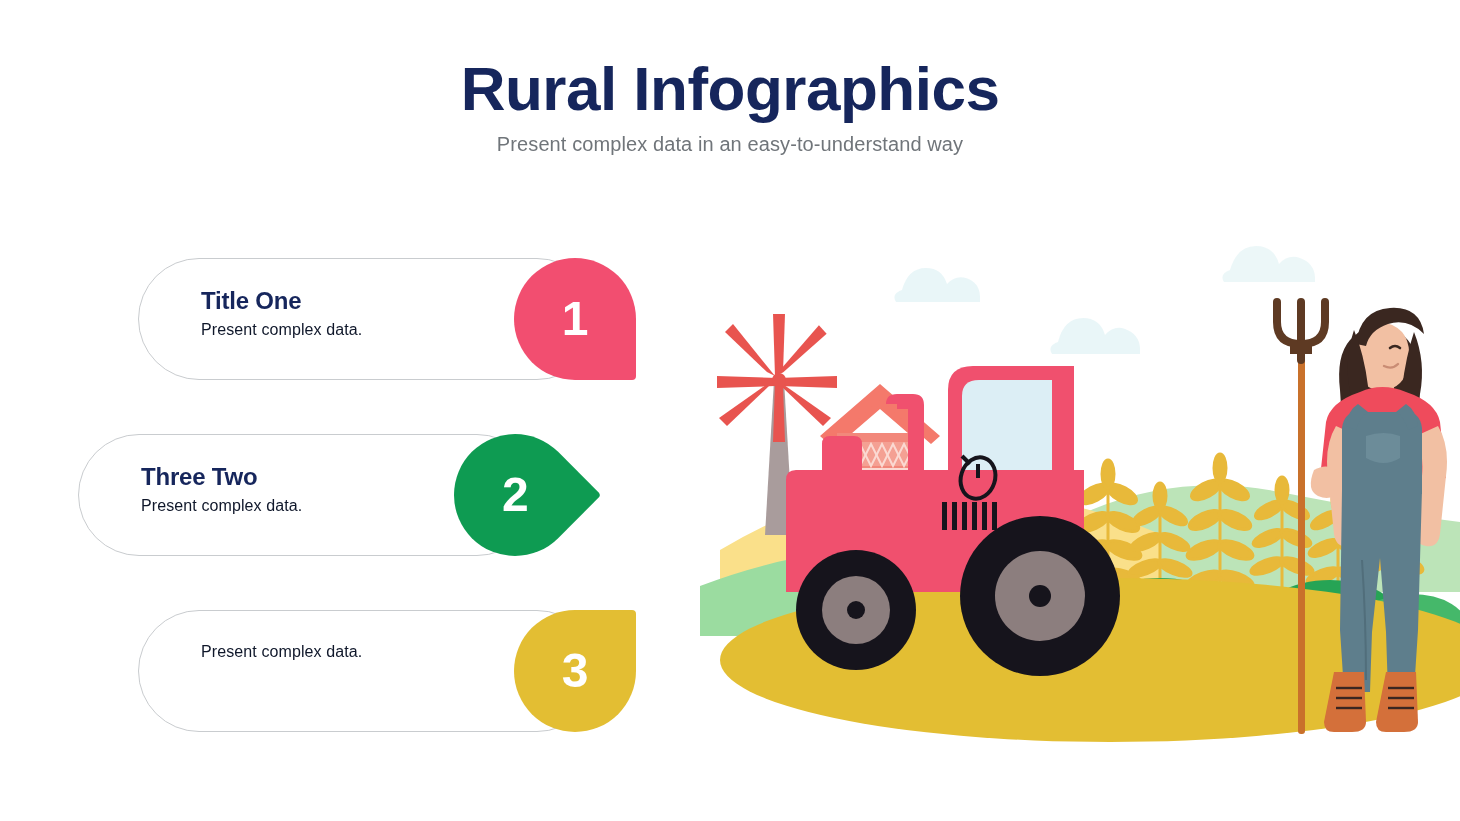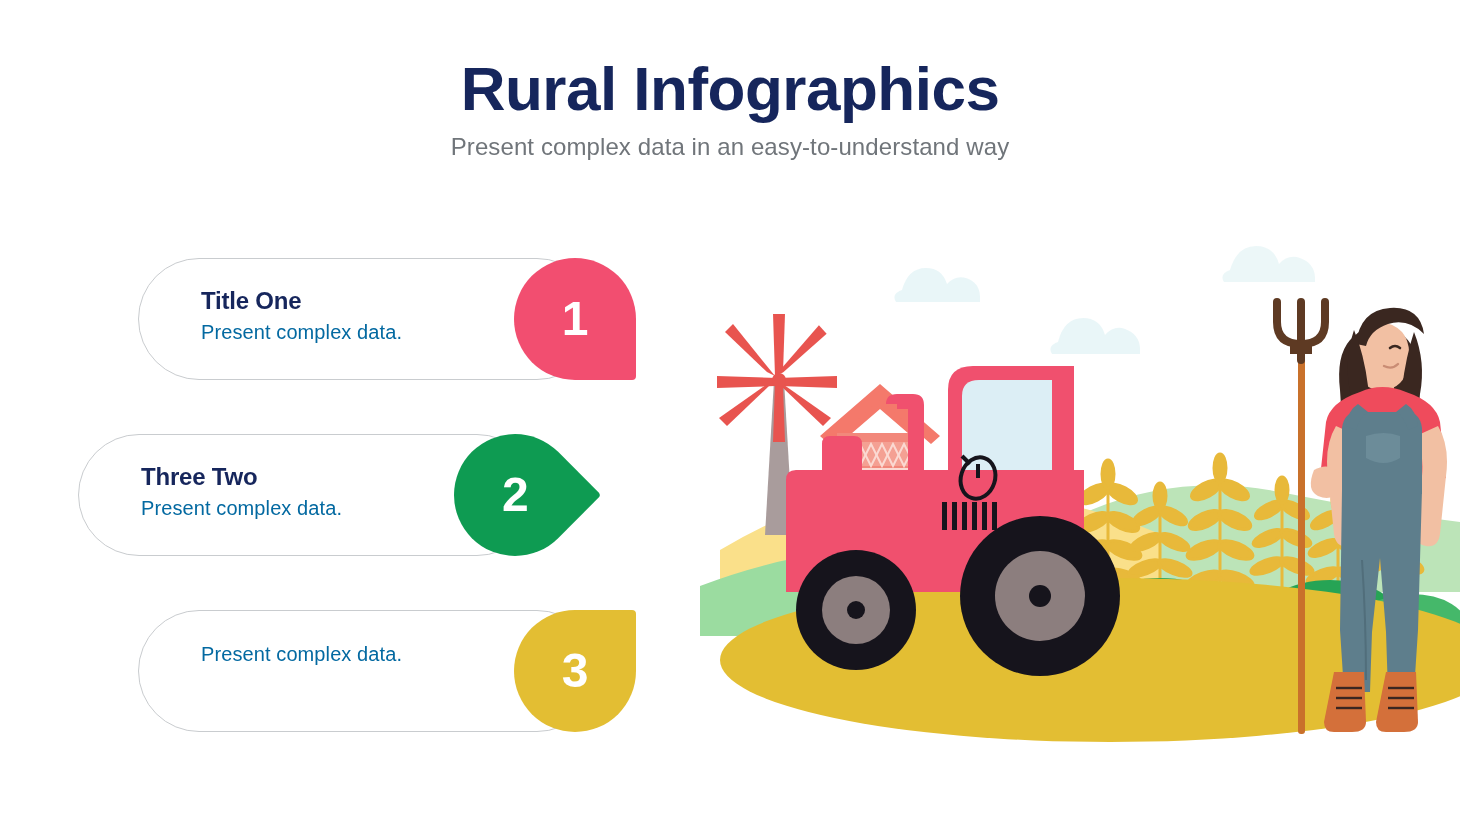--- a/index.html
+++ b/index.html
@@ -30,21 +30,21 @@
   }
   .slide-title {
     font-size: 62px;
     font-weight: bold;
     color: #16265C;
     letter-spacing: -0.5px;
     line-height: 1.05;
   }
   .slide-subtitle {
     margin-top: 12px;
-    font-size: 24px;
+    font-size: 20px;
     color: #70757A;
     font-weight: 400;
     letter-spacing: 0.1px;
   }
 
   
   .cards {
     position: absolute;
     top: 258px;
     left: 0;
@@ -80,22 +80,22 @@
   }
   .card-title {
     font-size: 24px;
     font-weight: bold;
     color: #16265C;
     line-height: 1.25;
     letter-spacing: -0.2px;
   }
   .card-desc {
     margin-top: 5px;
-    font-size: 20px;
-    color: #0369a1;
+    font-size: 16px;
+    color: #0f172a;
     font-weight: 400;
     letter-spacing: 0.1px;
   }
 
   
   .badge {
     position: absolute;
     width: 122px;
     height: 122px;
     z-index: 2;

